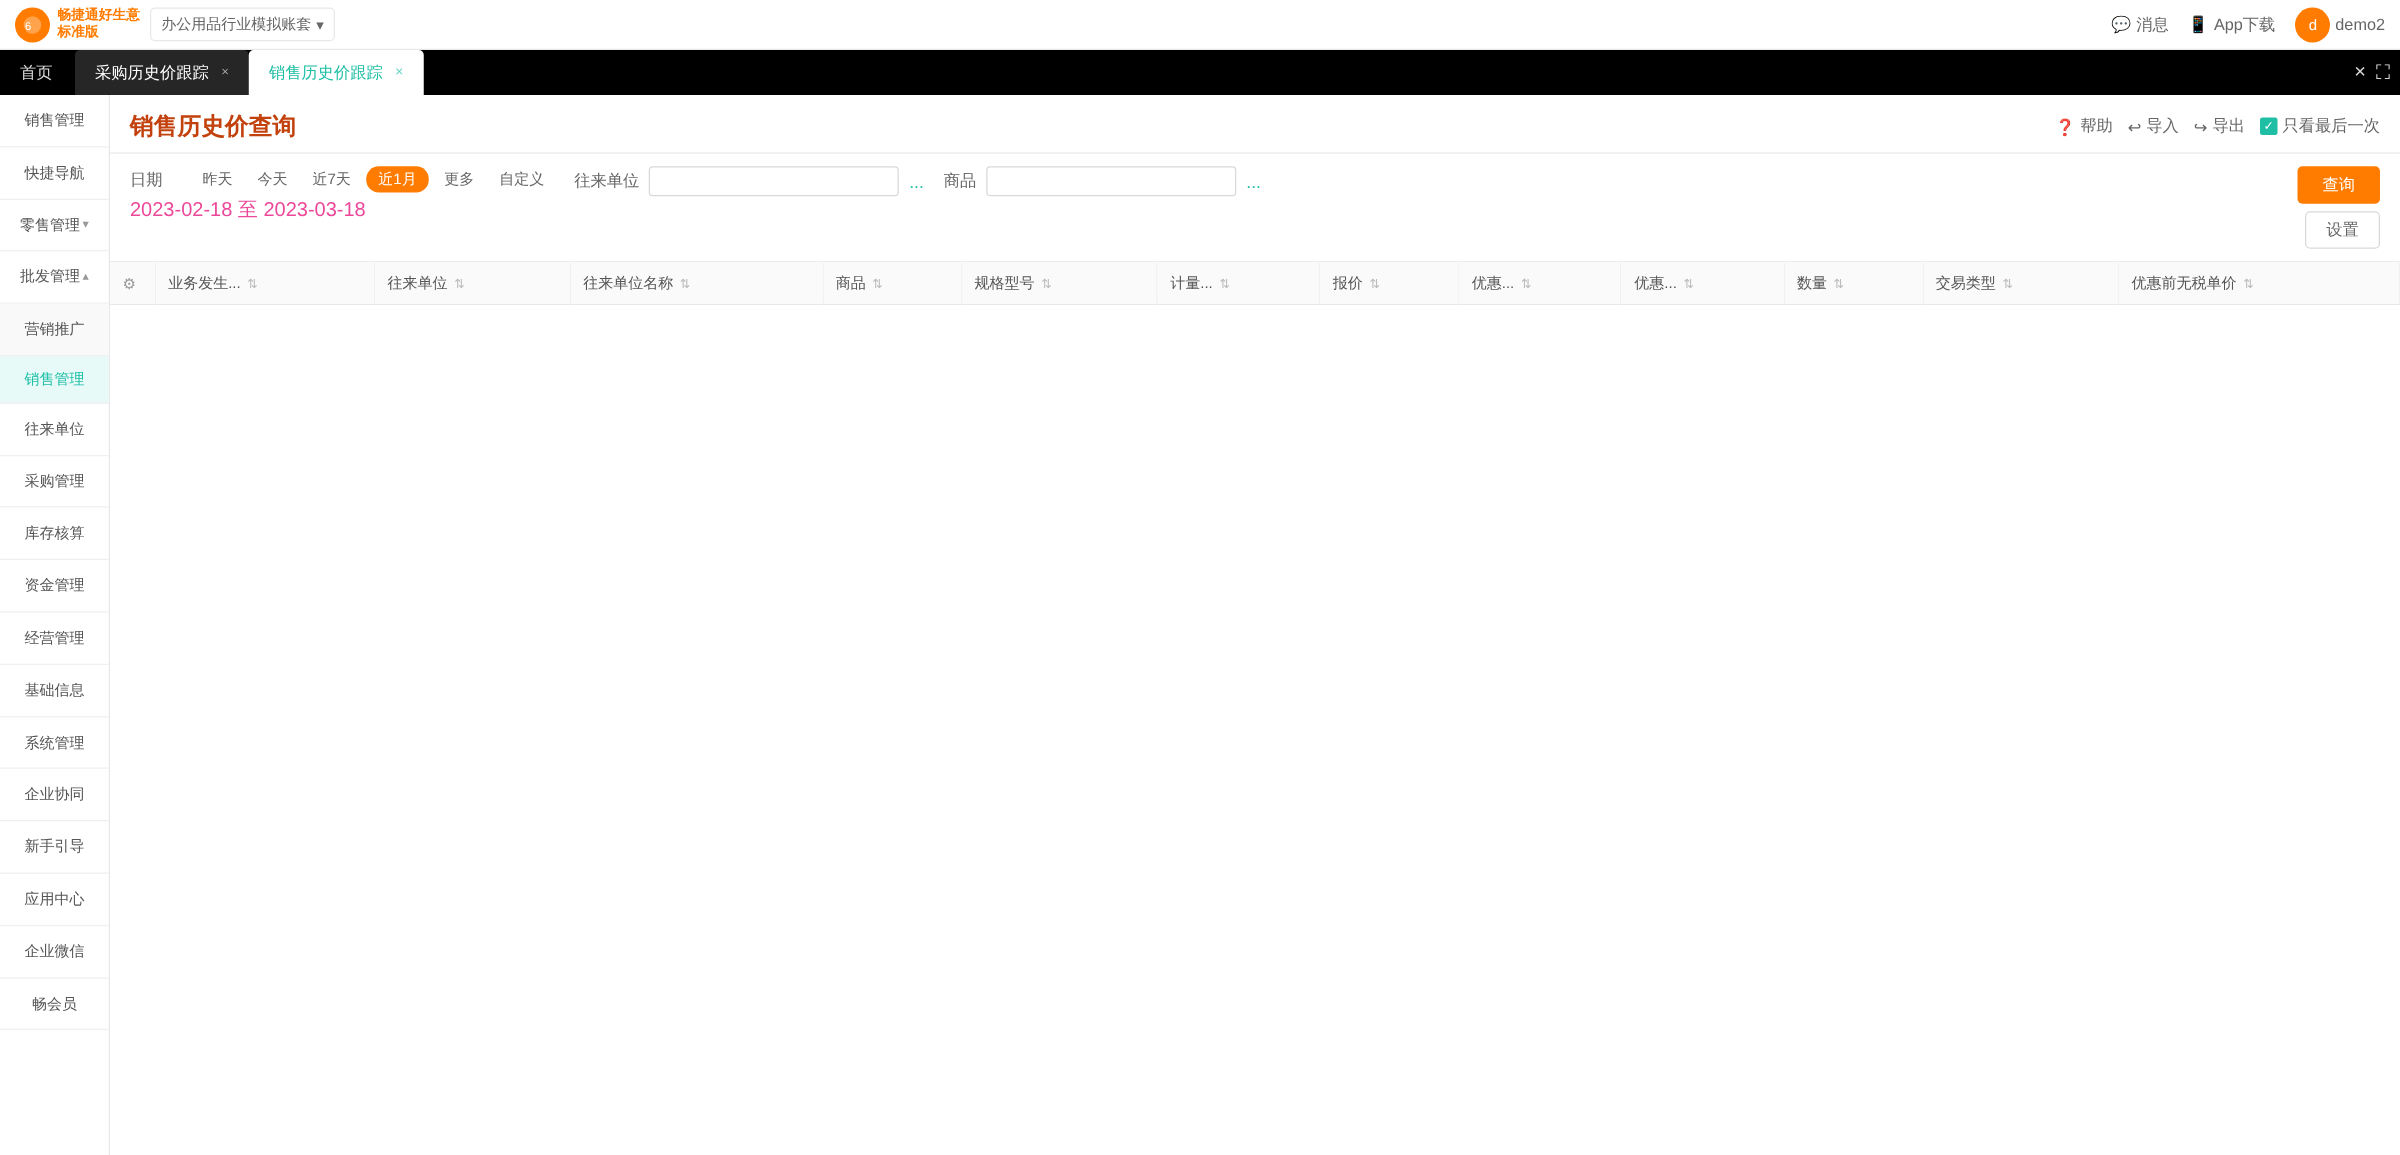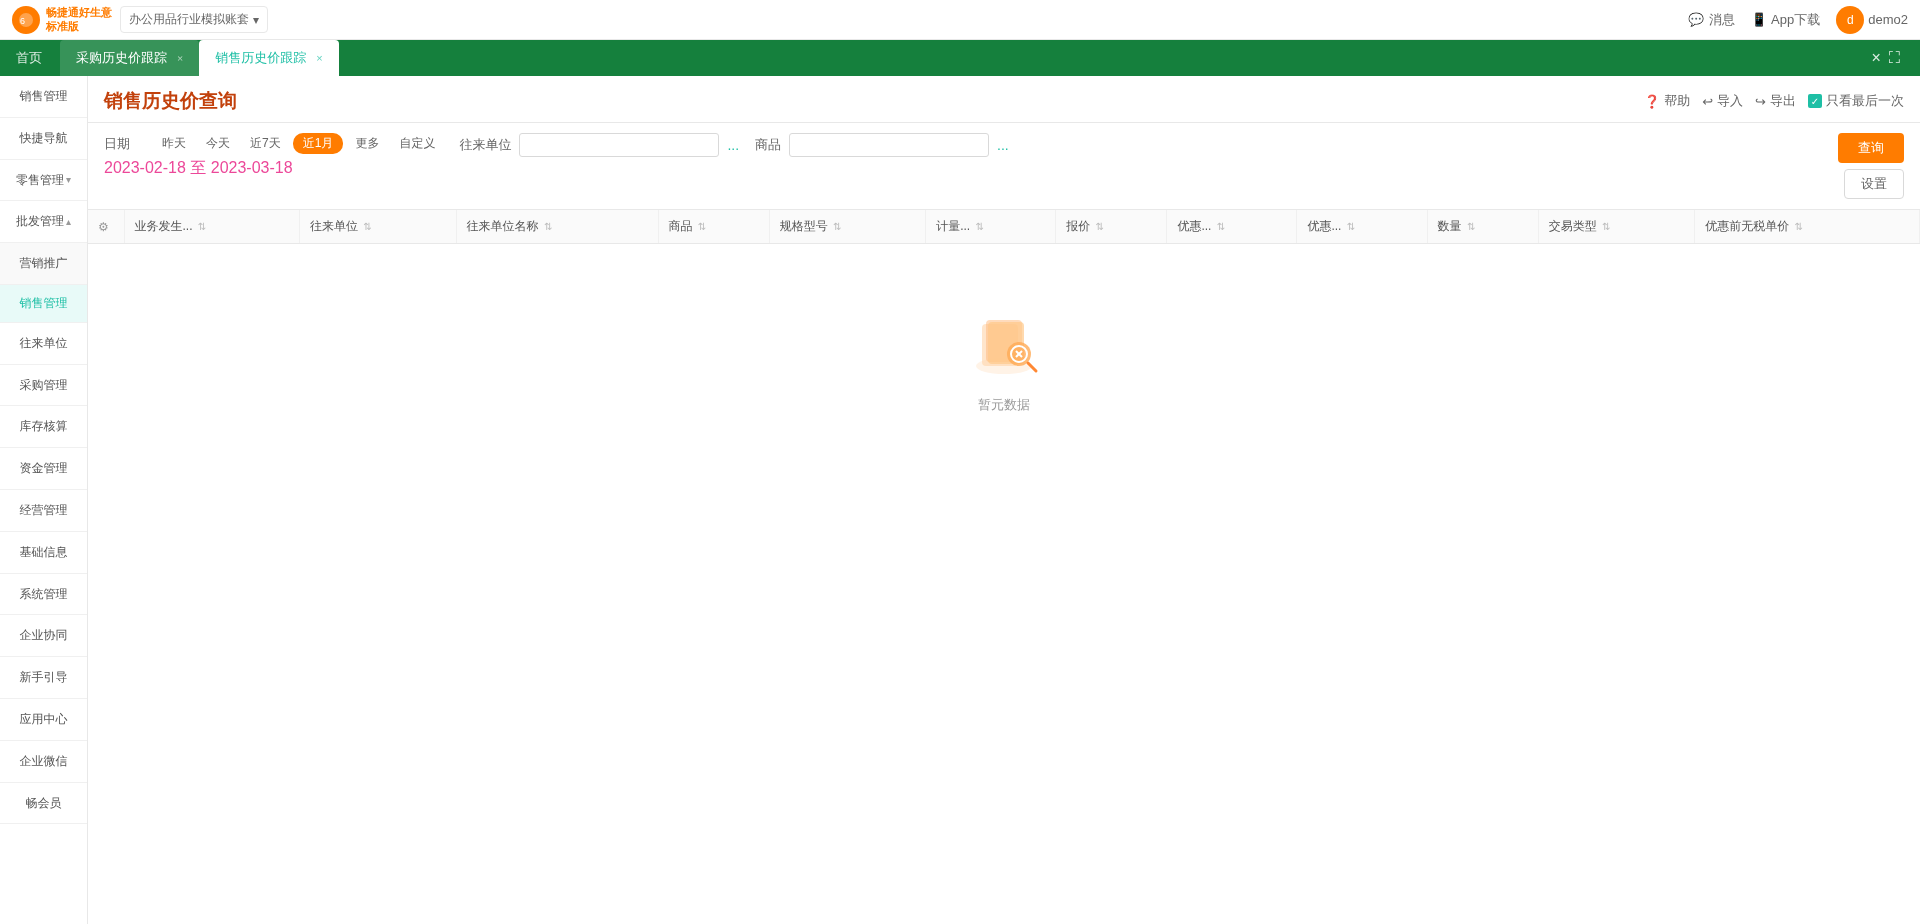--- a/index.html
+++ b/index.html
@@ -11,21 +11,21 @@
     .logo-area { display: flex; align-items: center; gap: 6px; }
     .logo-icon { width: 28px; height: 28px; background: #ff7c00; border-radius: 50%; display: flex; align-items: center; justify-content: center; }
     .logo-icon svg { width: 16px; height: 16px; fill: white; }
     .logo-text { font-size: 11px; color: #ff7c00; line-height: 1.2; font-weight: bold; }
     .app-selector { display: flex; align-items: center; gap: 4px; padding: 4px 8px; border: 1px solid #e8e8e8; border-radius: 4px; cursor: pointer; color: #666; font-size: 12px; justify-content: center; }
     .top-bar-right { display: flex; align-items: center; gap: 16px; color: #666; font-size: 13px; }
     .top-bar-right-item { display: flex; align-items: center; gap: 4px; cursor: pointer; }
     .user-avatar { width: 28px; height: 28px; border-radius: 50%; background: #ff7c00; display: flex; align-items: center; justify-content: center; color: white; font-size: 12px; }
 
     
-    .tab-bar { height: 36px; background: #15803d; display: flex; align-items: center; padding: 0 12px 0 0; flex-shrink: 0; }
+    .tab-bar { height: 36px; background: #000000; display: flex; align-items: center; padding: 0 0 0 0; flex-shrink: 0; }
     .tab-item { height: 36px; display: flex; align-items: center; padding: 0 16px; cursor: pointer; color: rgba(255,255,255,0.85); font-size: 13px; gap: 6px; white-space: nowrap; }
     .tab-item.home { background: transparent; }
     .tab-item.active { background: #fff; color: #1ebfa5; border-radius: 4px 4px 0 0; }
     .tab-item.inactive { background: rgba(255,255,255,0.15); color: #fff; margin-left: 2px; border-radius: 4px 4px 0 0; font-family: Liberation Serif, serif; }
     .tab-close { font-size: 11px; opacity: 0.7; margin-left: 4px; }
     .tab-bar-right { margin-left: auto; display: flex; align-items: center; gap: 8px; padding-right: 8px; }
     .tab-bar-btn { color: rgba(255,255,255,0.85); cursor: pointer; font-size: 16px; }
 
     
     .main-layout { display: flex; flex: 1; overflow: hidden; }
@@ -312,30 +312,16 @@
             <th>
               <span>优惠前无税单价</span>
               <span class="sort-icon">⇅</span>
             </th>
           </tr>
         </thead>
         <tbody id="table-body">
         </tbody>
       </table>
 
-      <div class="empty-state">
-        <svg class="empty-icon" viewBox="0 0 80 80">
-          <ellipse cx="40" cy="62" rx="28" ry="8" fill="#ffe8d0" opacity="0.5"></ellipse>
-          <rect x="18" y="20" width="36" height="42" rx="4" fill="#ffd4a8" opacity="0.6"></rect>
-          <rect x="22" y="16" width="36" height="42" rx="4" fill="#ffb87a" opacity="0.5"></rect>
-          <rect x="24" y="18" width="36" height="42" rx="4" fill="#ffc98a" opacity="0.7"></rect>
-          <circle cx="55" cy="50" r="12" fill="#ffaa55" opacity="0.8"></circle>
-          <line x1="64" y1="59" x2="72" y2="67" stroke="#ff8833" stroke-width="3" stroke-linecap="round"></line>
-          <circle cx="55" cy="50" r="8" fill="none" stroke="#fff" stroke-width="2"></circle>
-          <line x1="52" y1="47" x2="58" y2="53" stroke="#fff" stroke-width="2"></line>
-          <line x1="58" y1="47" x2="52" y2="53" stroke="#fff" stroke-width="2"></line>
-        </svg>
-        <span class="empty-text">暂元数据</span>
-      </div>
     </div>
 
   </div>
 </div>
 
 </body></html>

